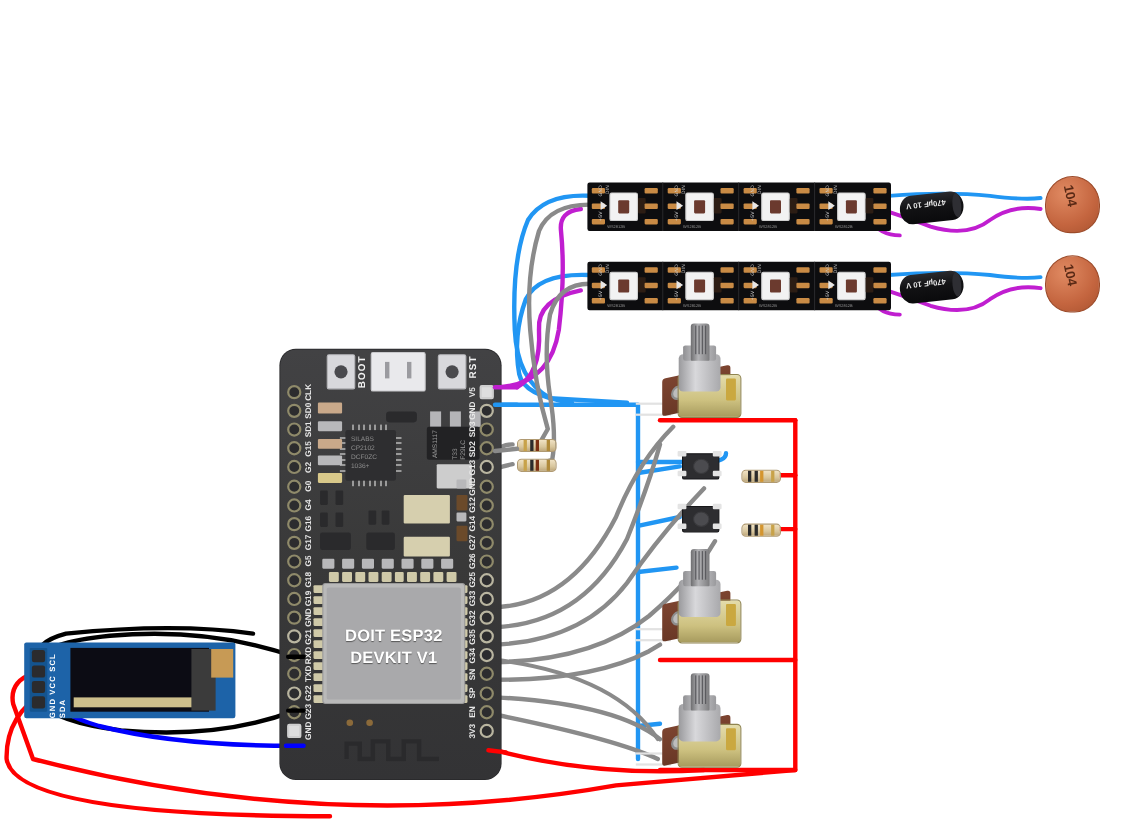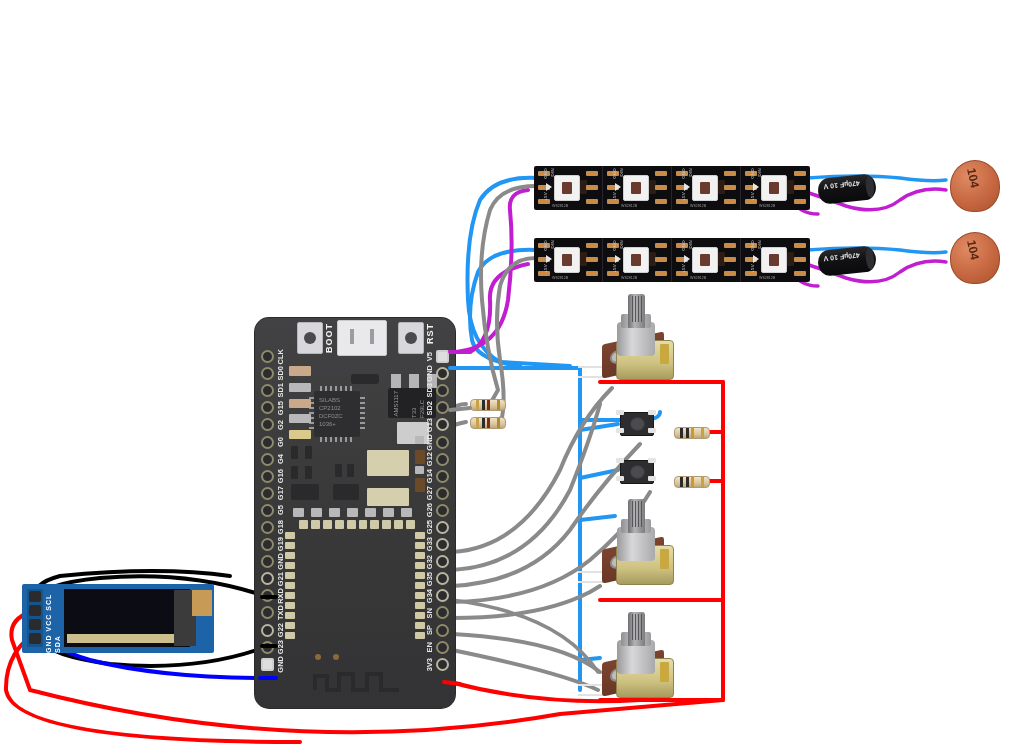--- a/index.html
+++ b/index.html
@@ -537,20 +537,26 @@
         <i></i>
         <i></i>
         <i></i>
         <i></i>
         <i></i>
         <i></i>
         <i></i>
         <i></i>
         <i></i>
     </div>
+    <div class="silk-mod">
+      <div class="silk-mod-shield">
+        <div class="mod-txt l1">DOIT ESP32</div>
+        <div class="mod-txt l2">DEVKIT V1</div>
+      </div>
+    </div>
 
     <svg class="ant" viewBox="0 0 88 26">
       <path d="M2 24 L2 10 L14 10 L14 24 L26 24 L26 8 L40 8 L40 24 L54 24 L54 8 L68 8 L68 24 L86 24" fill="none" stroke="#2a2a2c" stroke-width="4"></path>
     </svg>
     <div class="smd" style="left:60px;top:336px;width:6px;height:6px;border-radius:50%;background:#8b6a3a"></div>
     <div class="smd" style="left:78px;top:336px;width:6px;height:6px;border-radius:50%;background:#8b6a3a"></div>
 
     <div class="pinrow left">
       <div class="pin">
           <span class="hole"></span>

